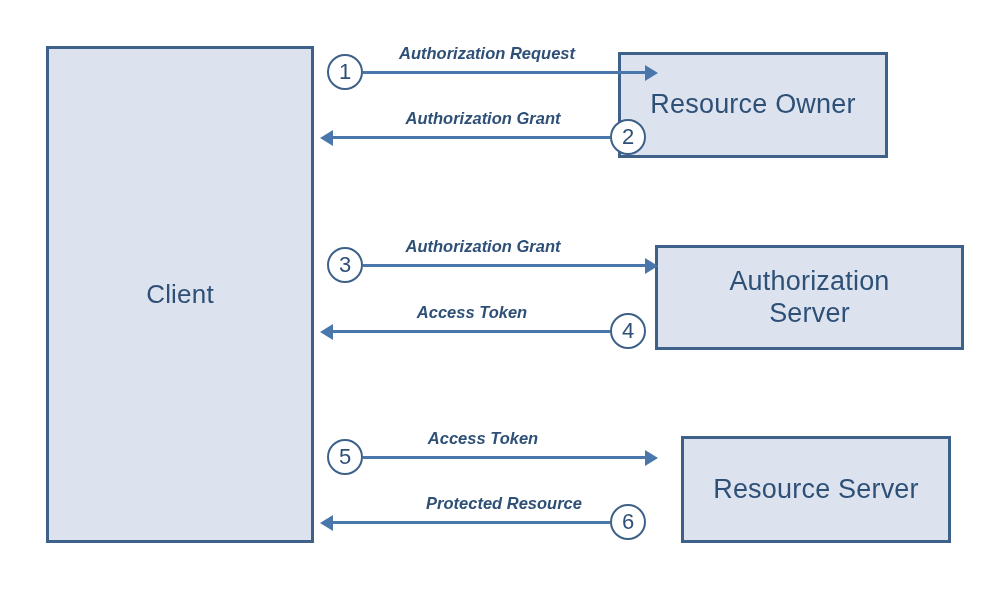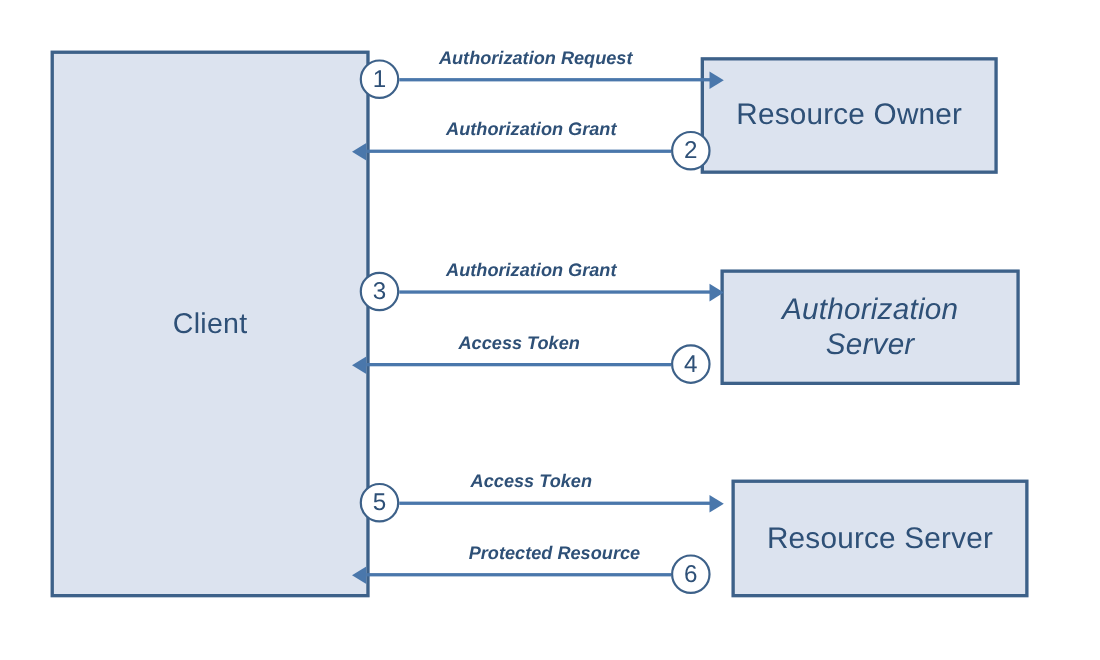--- a/index.html
+++ b/index.html
@@ -28,25 +28,25 @@
     text-align: center;
   }
   .node-label {
     color: #2e5077;
     font-size: 27px;
     font-weight: 400;
     line-height: 1.18;
     letter-spacing: 0.2px;
     white-space: pre-line;
   }
-  #node-client { left: 46px;  top: 46px;  width: 290px; height: 497px; }
+  #node-client { left: 46px;  top: 46px;  width: 268px; height: 497px; }
   #node-client .node-label { font-size: 26px; }
-  #node-resource-owner      { left: 637px; top: 52px;  width: 270px; height: 106px; }
-  #node-authorization-server{ left: 655px; top: 245px; width: 272px; height: 105px; font-style: italic; }
-  #node-resource-server     { left: 665px; top: 436px; width: 270px; height: 107px; }
+  #node-resource-owner      { left: 618px; top: 52px;  width: 270px; height: 106px; }
+  #node-authorization-server{ left: 655px; top: 245px; width: 309px; height: 105px; }
+  #node-resource-server     { left: 681px; top: 436px; width: 270px; height: 107px; }
 
   
   .flow-line {
     position: absolute;
     height: 3px;
     background: #4a77ab;
   }
   .flow-head {
     position: absolute;
     width: 0;

